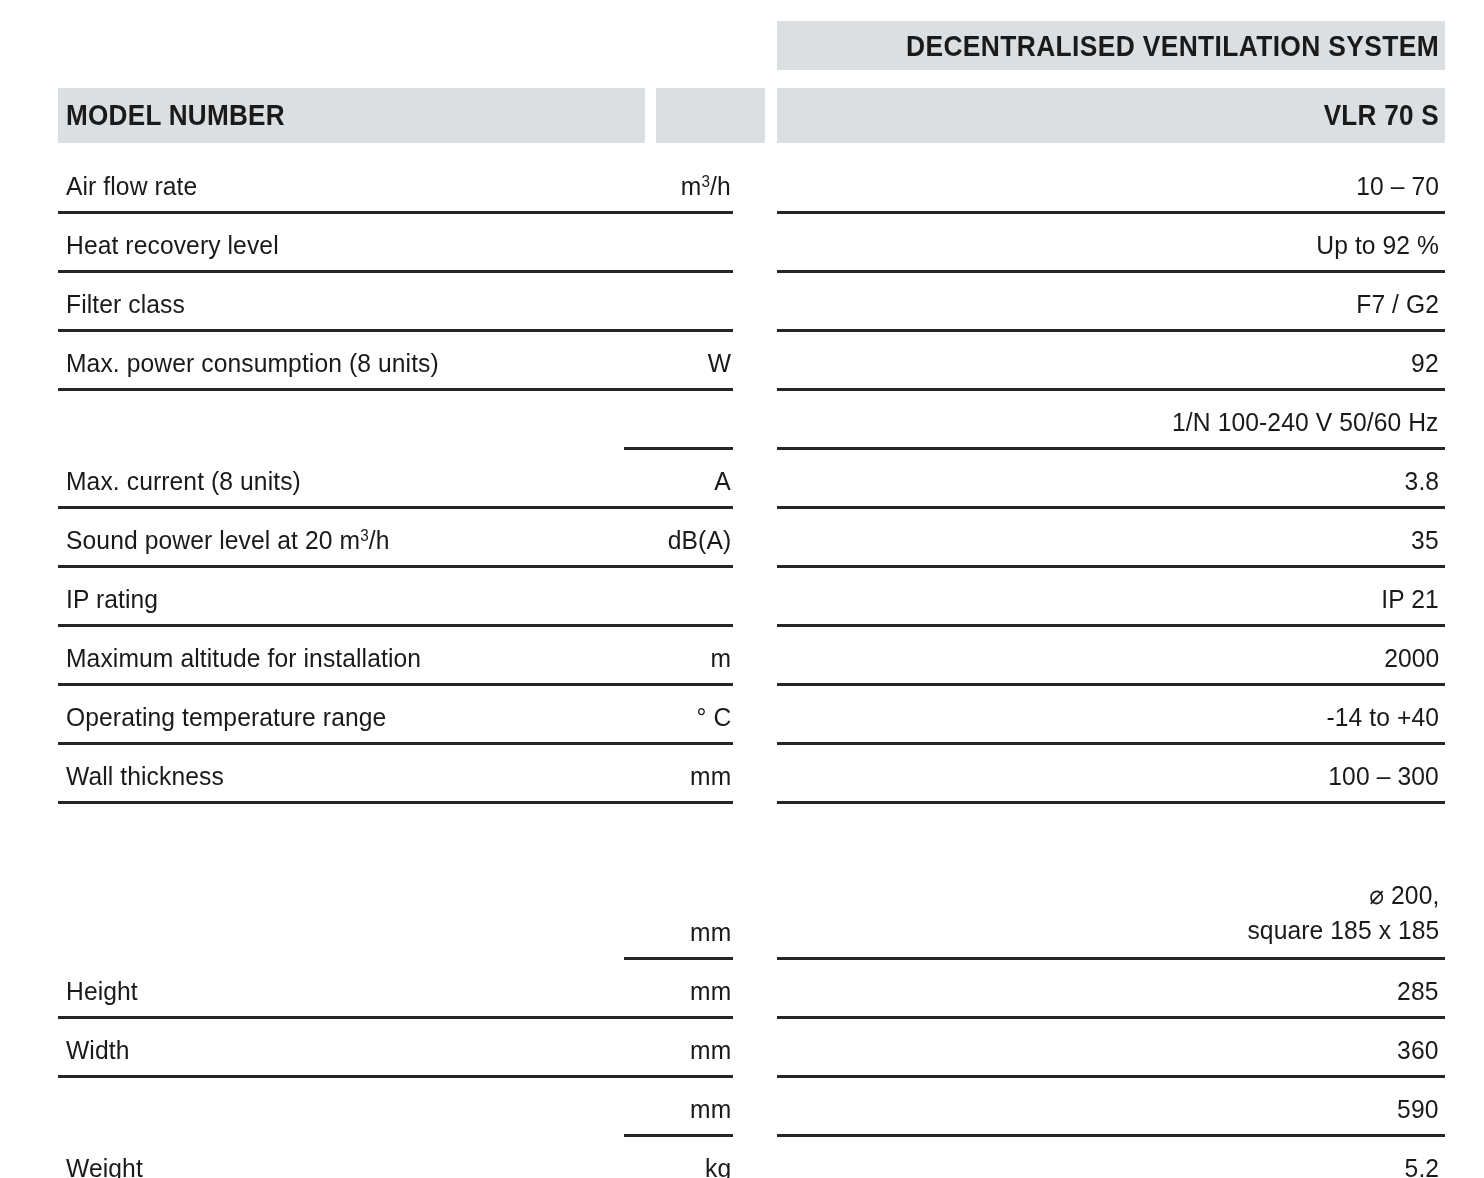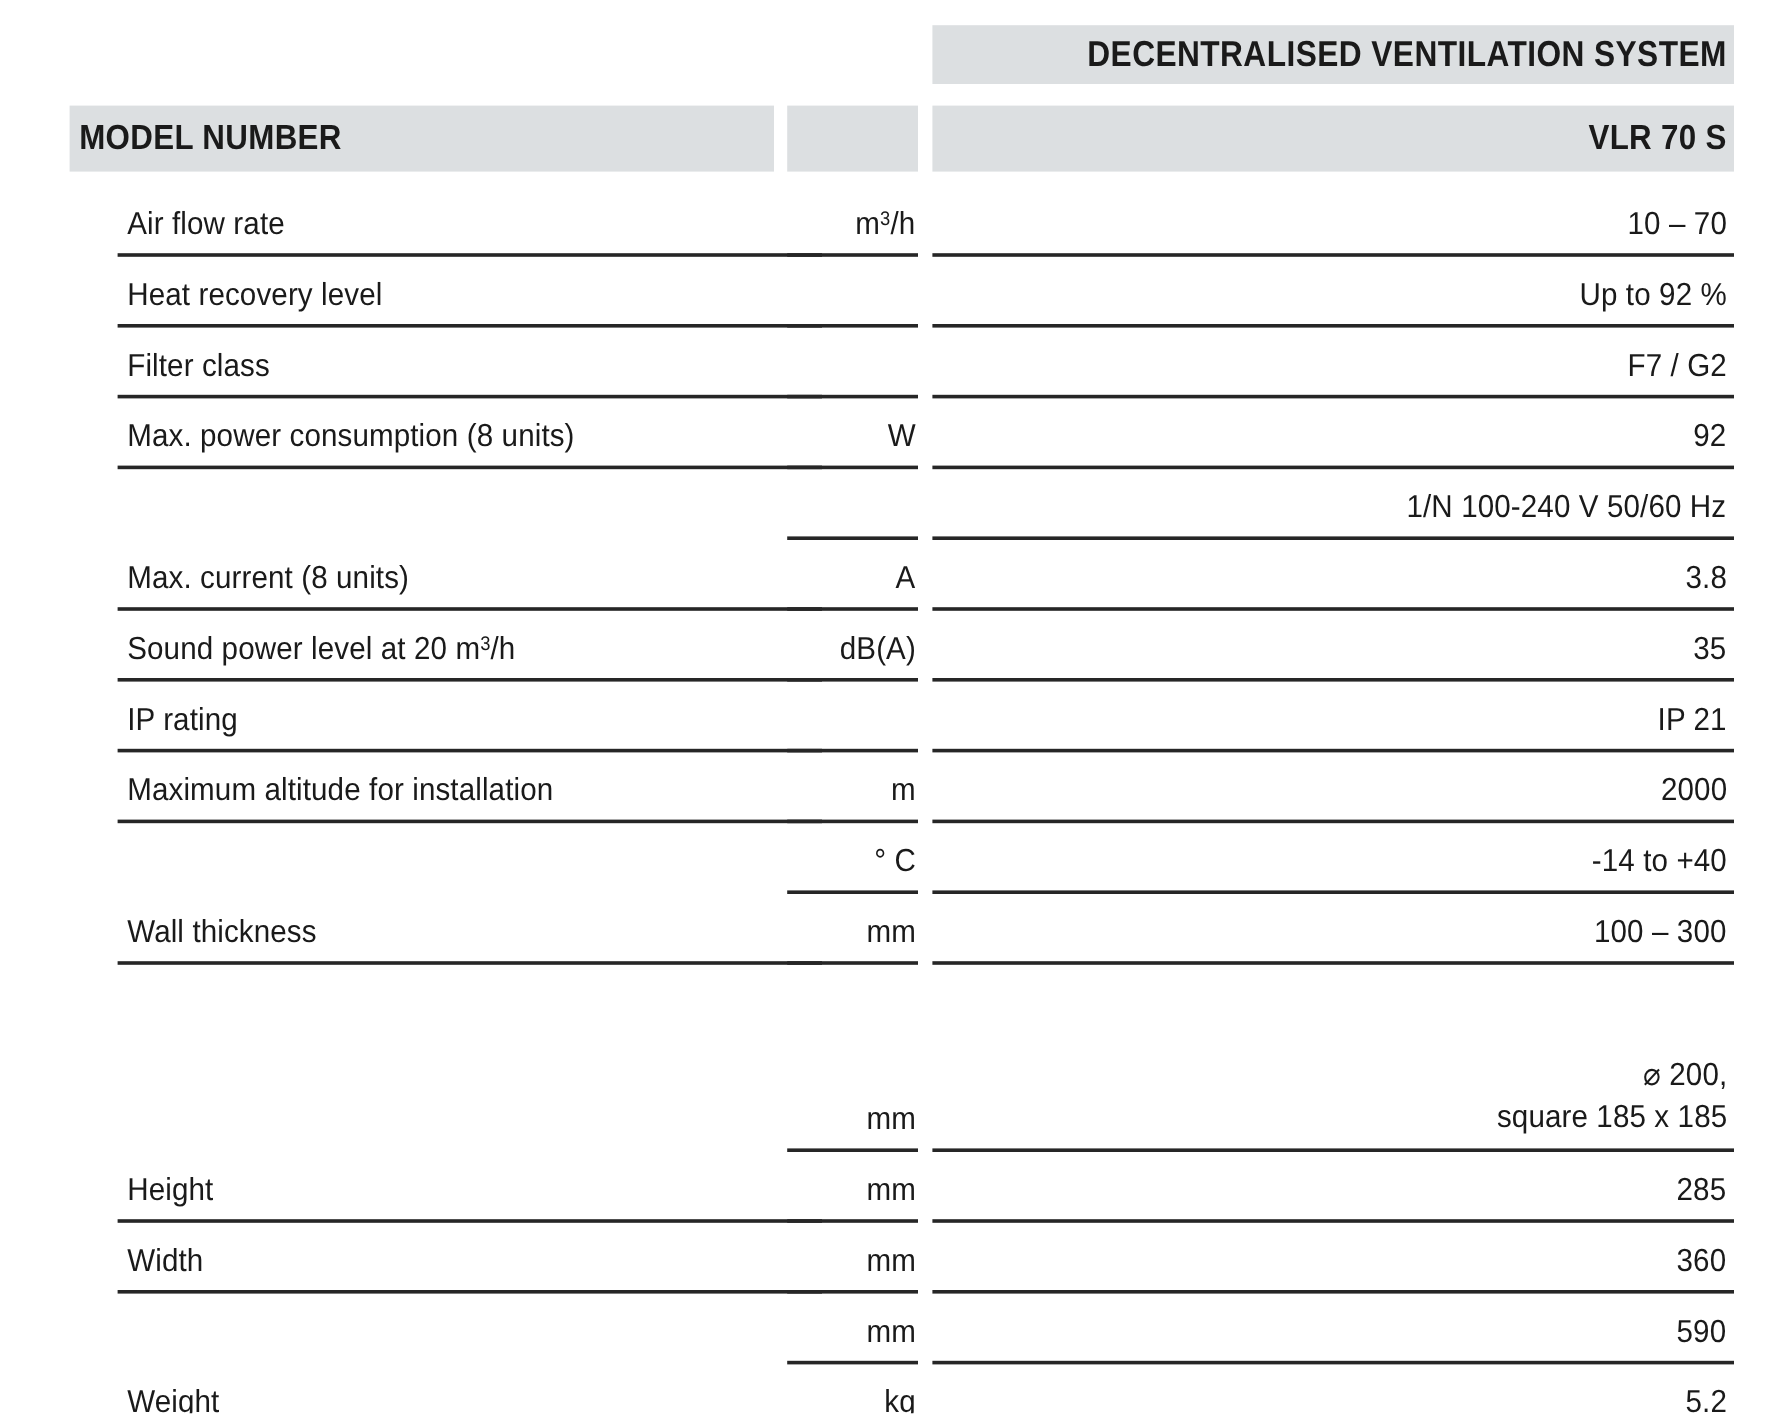--- a/index.html
+++ b/index.html
@@ -106,24 +106,23 @@
     box-sizing: border-box;
     border-bottom: 3px solid #262626;
     height: 100%;
   }
 
   .c-label {
     left: 58px;
     width: 587px;
     padding-left: 8px;
     padding-right: 4px;
-    margin-left: 40px;
   }
   .c-unit {
-    left: 656px;
+    left: 624px;
     width: 109px;
     text-align: right;
     padding-right: 2px;
   }
   .c-value {
     left: 777px;
     width: 668px;
     text-align: right;
     padding-right: 6px;
   }
@@ -270,20 +269,23 @@
           <div class="txt">Maximum altitude for installation</div>
         </div>
         <div class="cell c-unit">
           <div class="txt">m</div>
         </div>
         <div class="cell c-value">
           <div class="txt">2000</div>
         </div>
       </div>
       <div class="row">
+        <div class="cell c-label">
+          <div class="txt">Operating temperature range</div>
+        </div>
         <div class="cell c-unit">
           <div class="txt">° C</div>
         </div>
         <div class="cell c-value">
           <div class="txt">-14 to +40</div>
         </div>
       </div>
       <div class="row">
         <div class="cell c-label">
           <div class="txt">Wall thickness</div>

